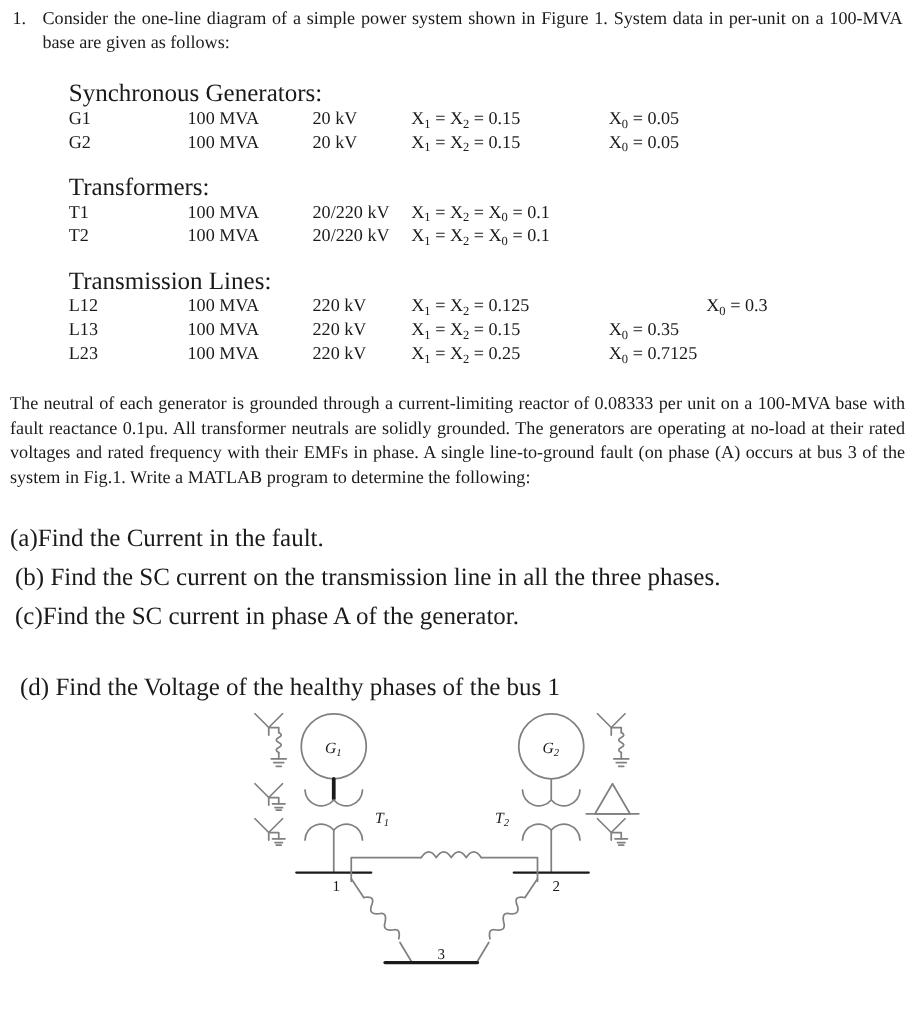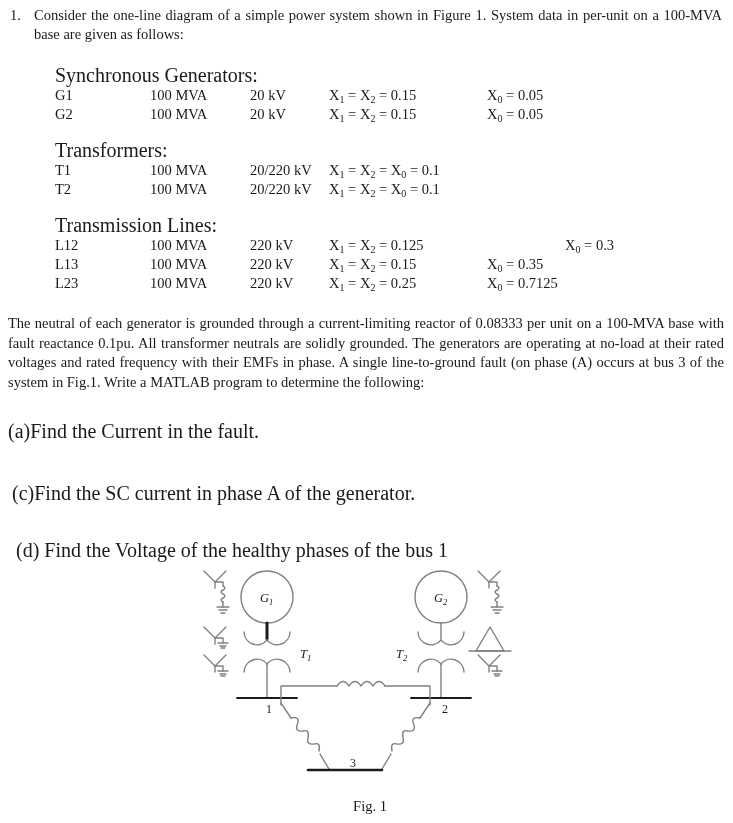--- a/index.html
+++ b/index.html
@@ -174,20 +174,21 @@
       <span class="c-mva">100 MVA</span>
       <span class="c-kv">220 kV</span>
       <span class="c-x12"><span>X</span><sub>1</sub><span> = X</span><sub>2</sub><span> = 0.25</span></span>
       <span class="c-x0"><span>X</span><sub>0</sub><span> = 0.7125</span></span>
     </div>
   </div>
 
   <div class="para" style="top:314px;">The neutral of each generator is grounded through a current-limiting reactor of 0.08333 per unit on a 100-MVA base with fault reactance 0.1pu. All transformer neutrals are solidly grounded. The generators are operating at no-load at their rated voltages and rated frequency with their EMFs in phase. A single line-to-ground fault (on phase (A) occurs at bus 3 of the system in Fig.1. Write a MATLAB program to determine the following:</div>
 
   <div class="sub-q" style="left:8px;  top:422px;">(a)Find the Current in the fault.</div>
+  <div class="sub-q" style="left:12px; top:453px;">(b) Find the SC current on the transmission line in all the three phases.</div>
   <div class="sub-q" style="left:12px; top:484px;">(c)Find the SC current in phase A of the generator.</div>
   <div class="sub-q" style="left:16px; top:541px;">(d) Find the Voltage of the healthy phases of the bus 1</div>
 
   <div class="figure">
     <svg width="360" height="240" viewBox="0 0 360 240">
       <g fill="none" stroke="#808080" stroke-width="1.4" stroke-linecap="round" stroke-linejoin="round">
 
         <g>
           <path d="M14,16 L25,27 M36,16 L25,27 M25,27 L25,33"></path>
           <path d="M25,27 L33,27 L33,31"></path>
@@ -282,16 +283,15 @@
       <g font-family="Liberation Serif, serif" fill="#1a1a1a">
         <text x="70" y="47" font-size="12.5" font-style="italic">G<tspan font-size="8.5" dy="3">1</tspan></text>
         <text x="244" y="47" font-size="12.5" font-style="italic">G<tspan font-size="8.5" dy="3">2</tspan></text>
         <text x="110" y="103" font-size="12.5" font-style="italic">T<tspan font-size="8.5" dy="3">1</tspan></text>
         <text x="206" y="103" font-size="12.5" font-style="italic">T<tspan font-size="8.5" dy="3">2</tspan></text>
         <text x="76" y="158" font-size="12">1</text>
         <text x="252" y="158" font-size="12">2</text>
         <text x="160" y="212" font-size="12">3</text>
       </g>
     </svg>
-    <div class="fig-caption">Fig. 1</div>
   </div>
 
 </div>
 
 </body></html>

